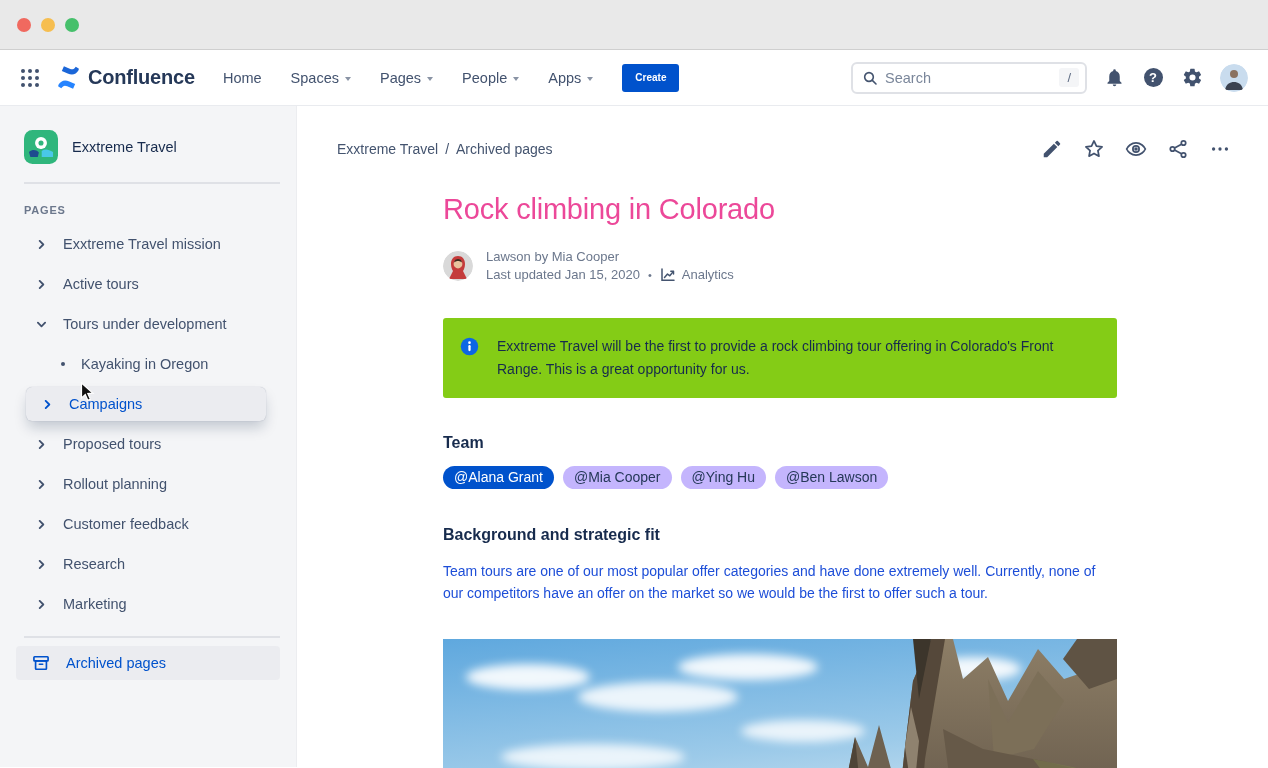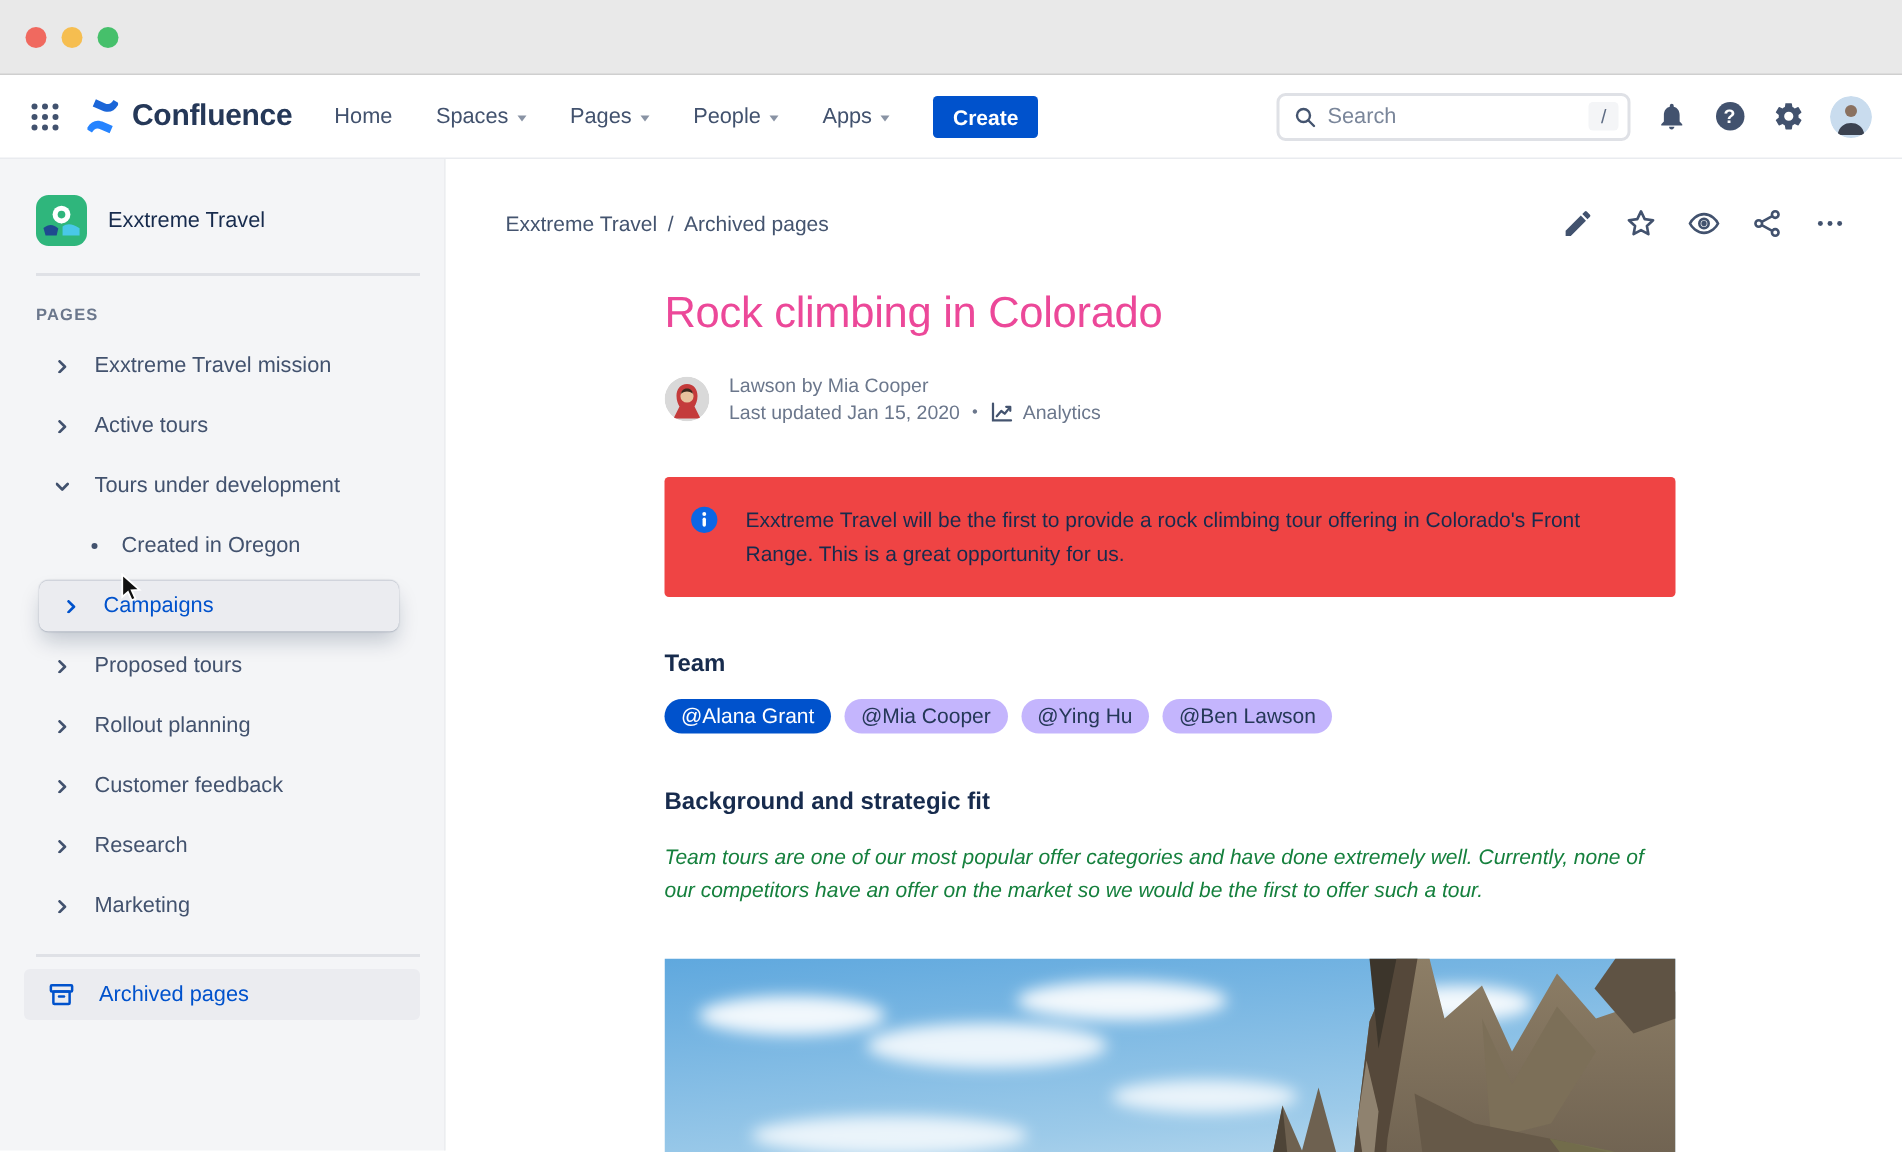--- a/index.html
+++ b/index.html
@@ -17,21 +17,21 @@
     display:flex; align-items:center; padding:0 20px 0 18px; }
   .appswitch { width:24px; height:24px; color:#42526E; cursor:pointer; }
   .logo { display:flex; align-items:center; margin-left:14px; cursor:pointer; }
   .logo-text { font-size:20px; font-weight:600; color:#253858; margin-left:7px; letter-spacing:-0.2px; }
   .menu { display:flex; align-items:center; margin-left:28px; }
   .menu a { font-size:14.5px; color:#42526E; text-decoration:none; margin-right:29px;
     display:inline-flex; align-items:center; cursor:pointer; }
   .caret { width:0; height:0; border-left:3.5px solid transparent; border-right:3.5px solid transparent;
     border-top:4px solid #8993A4; margin-left:6px; margin-top:2px; }
   .create-btn { background:#0052CC; color:#fff; border:none; border-radius:3px; height:28px;
-    padding:0 13px; font-size:14px; font-weight:600; font-family:inherit; cursor:pointer; }
+    padding:0 13px; font-size:10px; font-weight:600; font-family:inherit; cursor:pointer; }
   .nav-right { margin-left:auto; display:flex; align-items:center; }
   .searchbox { width:236px; height:32px; border:2px solid #DFE1E6; border-radius:6px; background:#fff;
     display:flex; align-items:center; padding:0 6px 0 9px; }
   .searchbox input { border:none; outline:none; flex:1; font-size:14.5px; color:#172B4D; min-width:0;
     font-family:inherit; background:transparent; margin-left:7px; }
   .searchbox input::placeholder { color:#7A869A; }
   .key-hint { background:#F4F5F7; border-radius:3px; padding:2px 8px; font-size:13px; color:#5E6C84; }
   .nav-icon { width:24px; height:24px; color:#42526E; margin-left:15px; cursor:pointer;
     display:flex; align-items:center; justify-content:center; }
   .help-circle { width:19px; height:19px; border-radius:50%; background:#42526E; color:#fff;
@@ -76,30 +76,30 @@
   .pa-icon { width:22px; height:22px; color:#42526E; margin-left:20px; cursor:pointer; }
   .article { margin-left:146px; width:674px; }
   .page-title { margin-top:33px; font-size:29px; font-weight:500; color:#ec4899; letter-spacing:-0.2px; }
   .byline { margin-top:22px; display:flex; align-items:center; }
   .byline-avatar { width:30px; height:30px; border-radius:50%; overflow:hidden; flex-shrink:0; }
   .byline-meta { margin-left:13px; font-size:13px; color:#6B778C; line-height:18px; }
   .byline-row2 { display:flex; align-items:center; }
   .byline-row2 .dotsep { margin:0 8px; font-size:11px; }
   .analytics-link { display:inline-flex; align-items:center; color:#6B778C; cursor:pointer; }
   .analytics-link svg { width:16px; height:16px; margin-right:6px; color:#44546F; }
-  .info-panel { margin-top:34px; background:#ef4444; border-radius:3px; padding:17px 16px;
+  .info-panel { margin-top:34px; background:#84cc16; border-radius:3px; padding:17px 16px;
     display:flex; }
   .info-icon { width:21px; height:21px; flex-shrink:0; margin-top:1px; }
   .info-text { margin-left:17px; font-size:14px; color:#172B4D; line-height:23px; max-width:600px; }
   .h2 { margin-top:36px; font-size:16px; font-weight:700; color:#172B4D; }
   .mentions { margin-top:14px; display:flex; }
   .pill { border-radius:12px; padding:3px 11px 4px; font-size:14px; color:#253858;
     background:#c4b5fd; margin-right:9px; cursor:pointer; }
   .pill.selected { background:#0052CC; color:#fff; }
-  .para { margin-top:17px; font-size:14px; line-height:21.5px; color:#15803d;font-style:italic; }
+  .para { margin-top:17px; font-size:14px; line-height:21.5px; color:#1d4ed8; }
   .photo { margin-top:35px; width:674px; height:240px; cursor:pointer; display:block; }
 </style>
 </head>
 <body>
 
 <svg width="0" height="0" style="position:absolute">
   <symbol id="i-chev-right" viewBox="0 0 10 10">
       <path d="M3 1l4 4-4 4" fill="none" stroke="currentColor" stroke-width="2" stroke-linecap="round" stroke-linejoin="round"></path>
     </symbol>
   <symbol id="i-chev-down" viewBox="0 0 10 10">
@@ -230,21 +230,21 @@
         <span class="lbl">Active tours</span>
       </div>
       <div class="sb-row">
         <svg class="chev">
             <use href="#i-chev-down"></use>
           </svg>
         <span class="lbl">Tours under development</span>
       </div>
       <div class="sb-row child">
         <span class="bullet"></span>
-        <span class="lbl">Created in Oregon</span>
+        <span class="lbl">Kayaking in Oregon</span>
       </div>
       <div class="sb-row" style="padding-left:6px">
         <div class="drag-card" style="flex:1">
           <svg class="chev">
               <use href="#i-chev-right"></use>
             </svg>
           <span class="lbl">Campaigns</span>
         </div>
       </div>
       <div class="sb-row">

